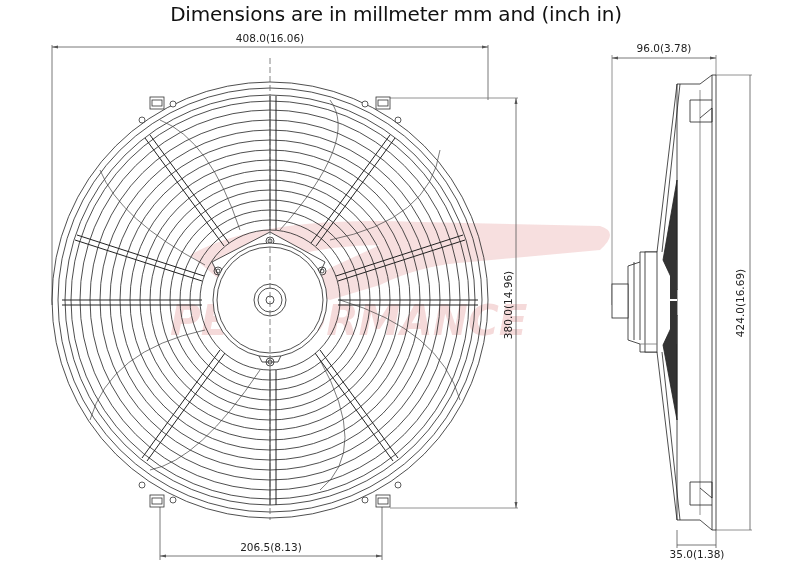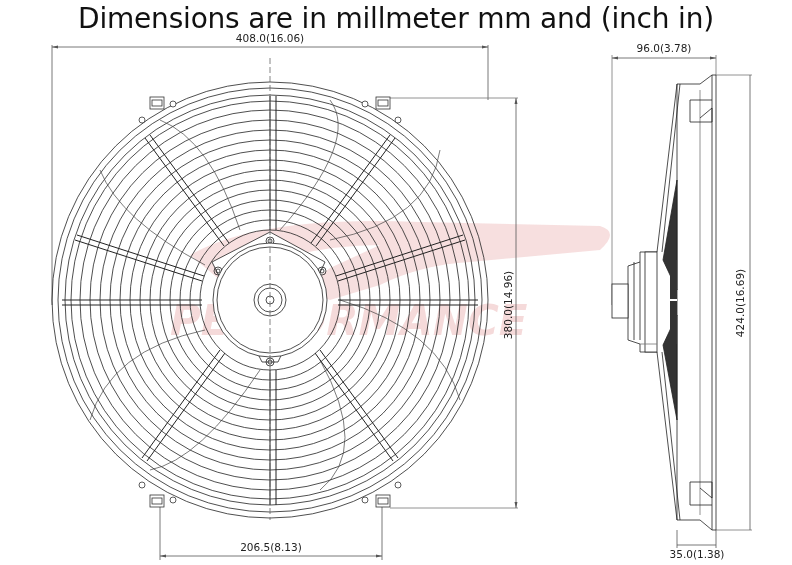--- a/index.html
+++ b/index.html
@@ -1,17 +1,17 @@
 <!DOCTYPE html>
 <html><head>
 <meta charset="utf-8">
 <style>
   html, body { margin: 0; padding: 0; background: #ffffff; }
   body { width: 792px; height: 565px; position: relative; overflow: hidden; font-family: "DejaVu Sans", sans-serif; }
-  .title { position: absolute; left: 0; top: 2px; width: 792px; text-align: center; font-size: 28px; color: #111; letter-spacing: -0.2px; font-family: "DejaVu Sans", sans-serif; }
+  .title { position: absolute; left: 0; top: 2px; width: 792px; text-align: center; font-size: 20px; color: #111; letter-spacing: -0.2px; font-family: "DejaVu Sans", sans-serif; }
   svg { position: absolute; left: 0; top: 0; }
   .dimtxt { font-family: "DejaVu Sans", sans-serif; font-size: 10.5px; fill: #222; }
   .wm { font-family: "DejaVu Sans", sans-serif; font-weight: bold; font-style: italic; fill: #f4d6d6; }
 </style>
 </head>
 <body>
 
 <div class="title">Dimensions are in millmeter mm and (inch in)</div>
 
 <svg width="792" height="565" viewBox="0 0 792 565">

